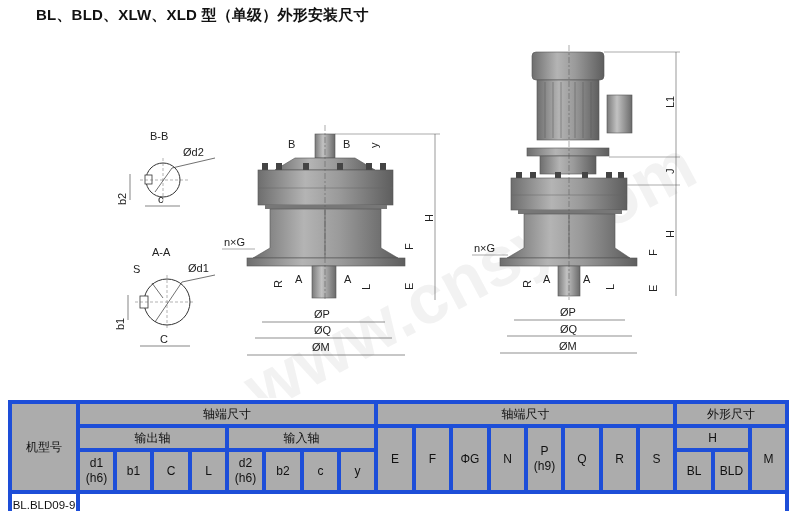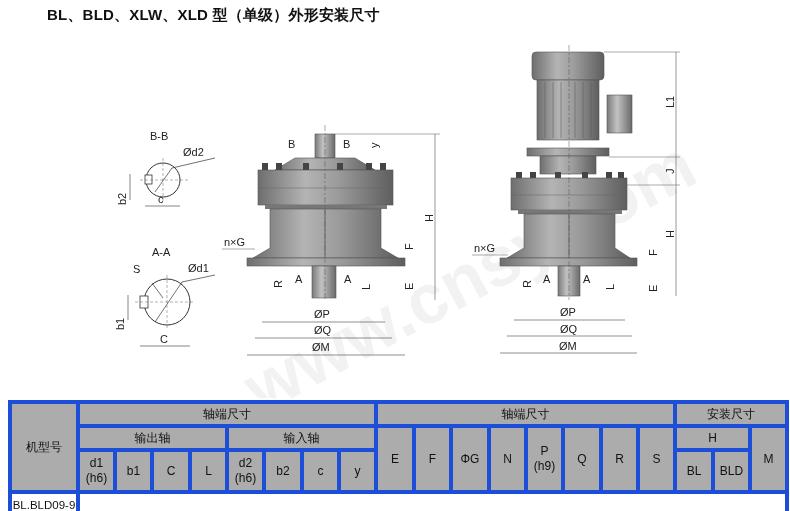--- a/index.html
+++ b/index.html
@@ -1,17 +1,17 @@
 <!DOCTYPE html>
 <html><head>
 <meta charset="utf-8">
 <style>
   html, body { margin: 0; padding: 0; background: #ffffff; }
   body { width: 790px; height: 511px; overflow: hidden; position: relative; font-family: "Liberation Sans", "DejaVu Sans", sans-serif; color: #111; }
-  .title { position: absolute; left: 47px; top: 6px; font-size: 15px; font-weight: bold; letter-spacing: 0.2px; color: #111; }
+  .title { position: absolute; left: 36px; top: 6px; font-size: 15px; font-weight: bold; letter-spacing: 0.2px; color: #111; }
   .drawing { position: absolute; left: 0; top: 30px; width: 790px; height: 368px; }
   .drawing svg { width: 100%; height: 100%; display: block; }
   .lbl { font-family: "Liberation Sans", "DejaVu Sans", sans-serif; font-size: 11px; fill: #222; }
   .watermark { font-family: "Liberation Sans", "DejaVu Sans", sans-serif; font-size: 70px; font-weight: bold; fill: #e8e8e8; opacity: 0.55; }
   table.spec { position: absolute; left: 8px; top: 400px; border-collapse: collapse; width: 776px; table-layout: fixed; font-size: 12px; }
   table.spec td { border: 4px solid #1d4ed8; text-align: center; vertical-align: middle; padding: 0; line-height: 15px; }
   table.spec td.h { background: #acacac; color: #111; }
   table.spec td.blank { background: #ffffff; }
   .row-h1 td { height: 20px; }
   .row-h2 td { height: 20px; }
@@ -214,21 +214,21 @@
       <col style="width:37px">
     <col style="width:38px">
       <col style="width:37px">
       <col style="width:37px">
   </colgroup>
   <tbody>
       <tr class="row-h1">
     <td class="h" rowspan="3">机型号</td>
     <td class="h" colspan="8">轴端尺寸</td>
     <td class="h" colspan="8">轴端尺寸</td>
-    <td class="h" colspan="3">安装尺寸</td>
+    <td class="h" colspan="3">外形尺寸</td>
   </tr>
   <tr class="row-h2">
     <td class="h" colspan="4">输出轴</td>
     <td class="h" colspan="4">输入轴</td>
     <td class="h" rowspan="2">E</td>
     <td class="h" rowspan="2">F</td>
     <td class="h" rowspan="2">ΦG</td>
     <td class="h" rowspan="2">N</td>
     <td class="h" rowspan="2"><span>P</span><br><span>(h9)</span></td>
     <td class="h" rowspan="2">Q</td>

